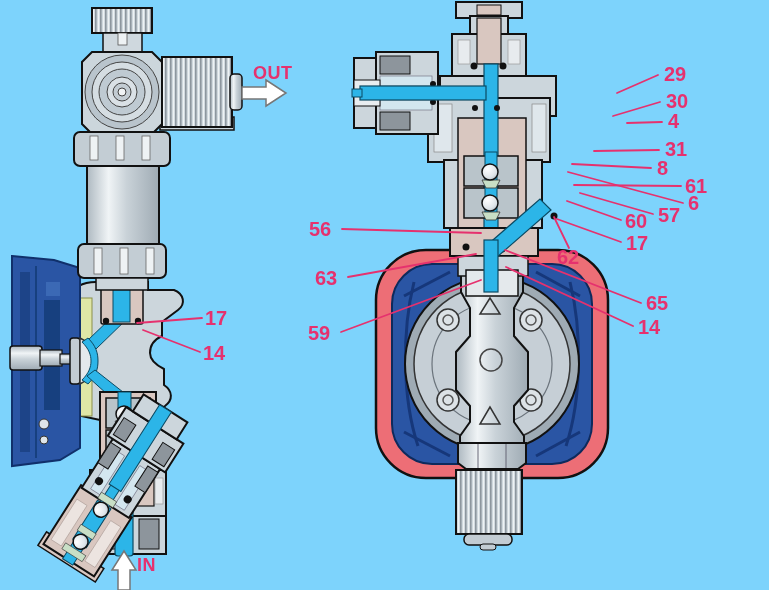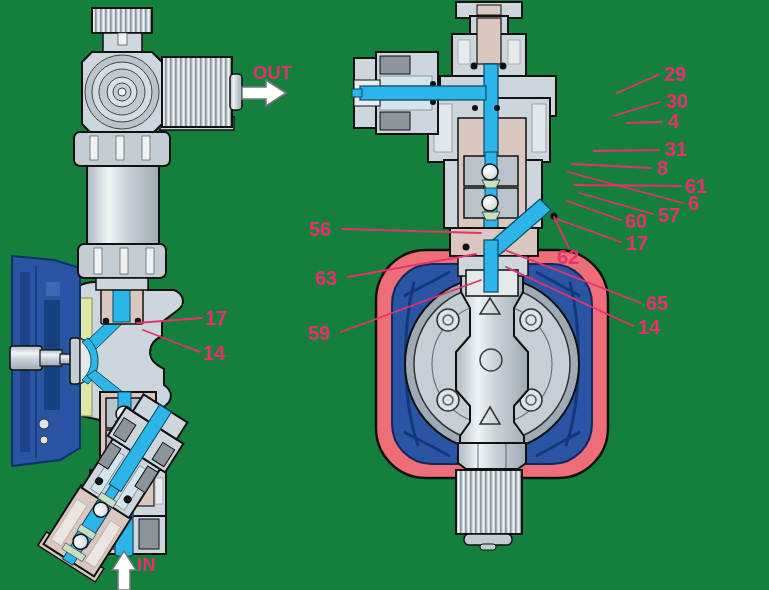--- a/index.html
+++ b/index.html
@@ -1,16 +1,16 @@
 <!DOCTYPE html>
 <html style="--callout: #e6316e; --liquid-cyan: #2cb5e8; --housing-blue: #2a55a4; --gasket-red: #ed6e76; --body-gray: #ccd6dc; --seal-beige: #d9c7c0; --dark-gray: #8d959c; --diaphragm-yellow: #dfe6a6; --seat-green: #c8dfc6;"><head>
 <meta charset="utf-8">
 <style>
   html,body{margin:0;padding:0;background:#fff}
-  .stage{position:relative;width:769px;height:590px;background:#15803d;overflow:hidden;
+  .stage{position:relative;width:769px;height:590px;background:#7dd3fc;overflow:hidden;
          font-family:"Liberation Sans",sans-serif}
   svg{display:block}
   .callout-text{font:700 20px "Liberation Sans",sans-serif;fill:var(--callout,#e6316e)}
   .callout-line{stroke:var(--callout,#e6316e);stroke-width:1.8;fill:none;stroke-linecap:round}
   .flow-text{font:700 18px "Liberation Sans",sans-serif;fill:var(--callout,#e6316e);letter-spacing:.5px}
 </style>
 </head>
 <body>
 
 <div class="stage">

